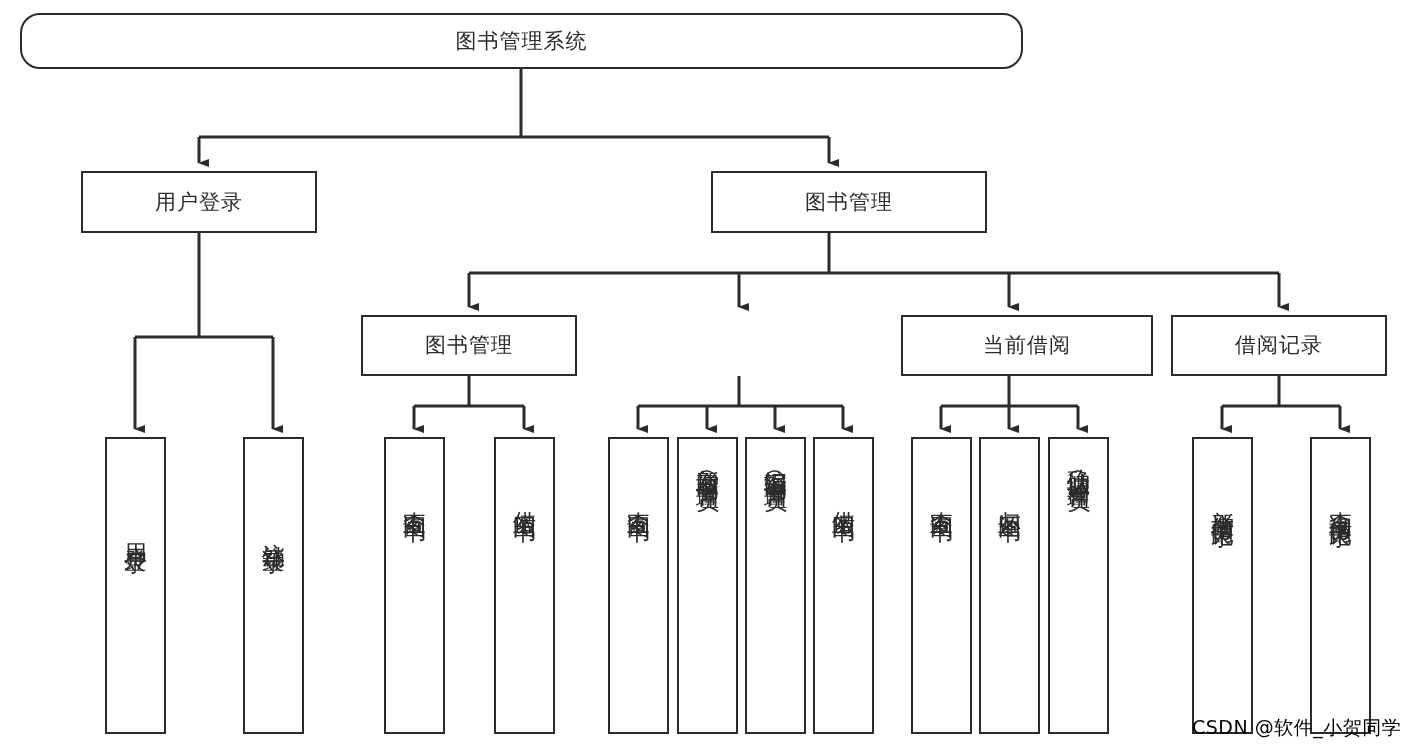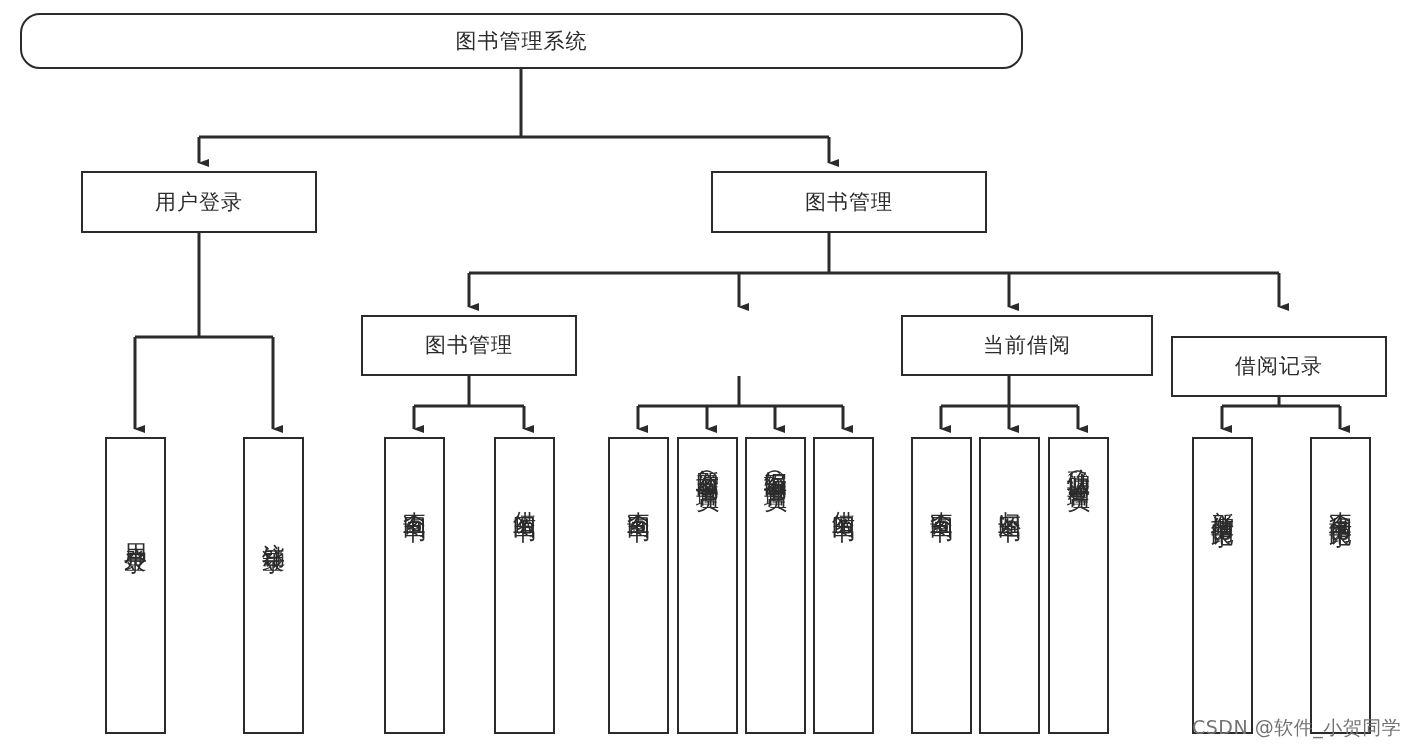--- a/index.html
+++ b/index.html
@@ -64,21 +64,21 @@
     white-space: nowrap;
   }
   .node.vert.mid .node-label {
     margin-top: 74px;
   }
   .node.vert.mid2 .node-label {
     margin-top: 42px;
   }
   .watermark {
     position: absolute;
-    color: #737373;
+    color: #000000;
     font-size: 19px;
     white-space: nowrap;
     letter-spacing: 0.5px;
   }
 </style>
 </head>
 <body>
 
 <div id="canvas">
 
@@ -142,21 +142,21 @@
   <div class="node horiz" style="left:711px; top:171px; width:276px; height:62px;">
     <span class="node-label">图书管理</span>
   </div>
 
   <div class="node horiz" style="left:361px; top:315px; width:216px; height:61px;">
     <span class="node-label">图书管理</span>
   </div>
   <div class="node horiz" style="left:901px; top:315px; width:252px; height:61px;">
     <span class="node-label">当前借阅</span>
   </div>
-  <div class="node horiz" style="left:1171px; top:315px; width:216px; height:61px;margin-top:21px;">
+  <div class="node horiz" style="left:1171px; top:315px; width:216px; height:61px;">
     <span class="node-label">借阅记录</span>
   </div>
 
   <div class="node vert mid" style="left:105px; top:437px; width:61px; height:297px;">
     <span class="node-label">用户登录</span>
   </div>
   <div class="node vert mid" style="left:243px; top:437px; width:61px; height:297px;">
     <span class="node-label">注销登录</span>
   </div>
 

